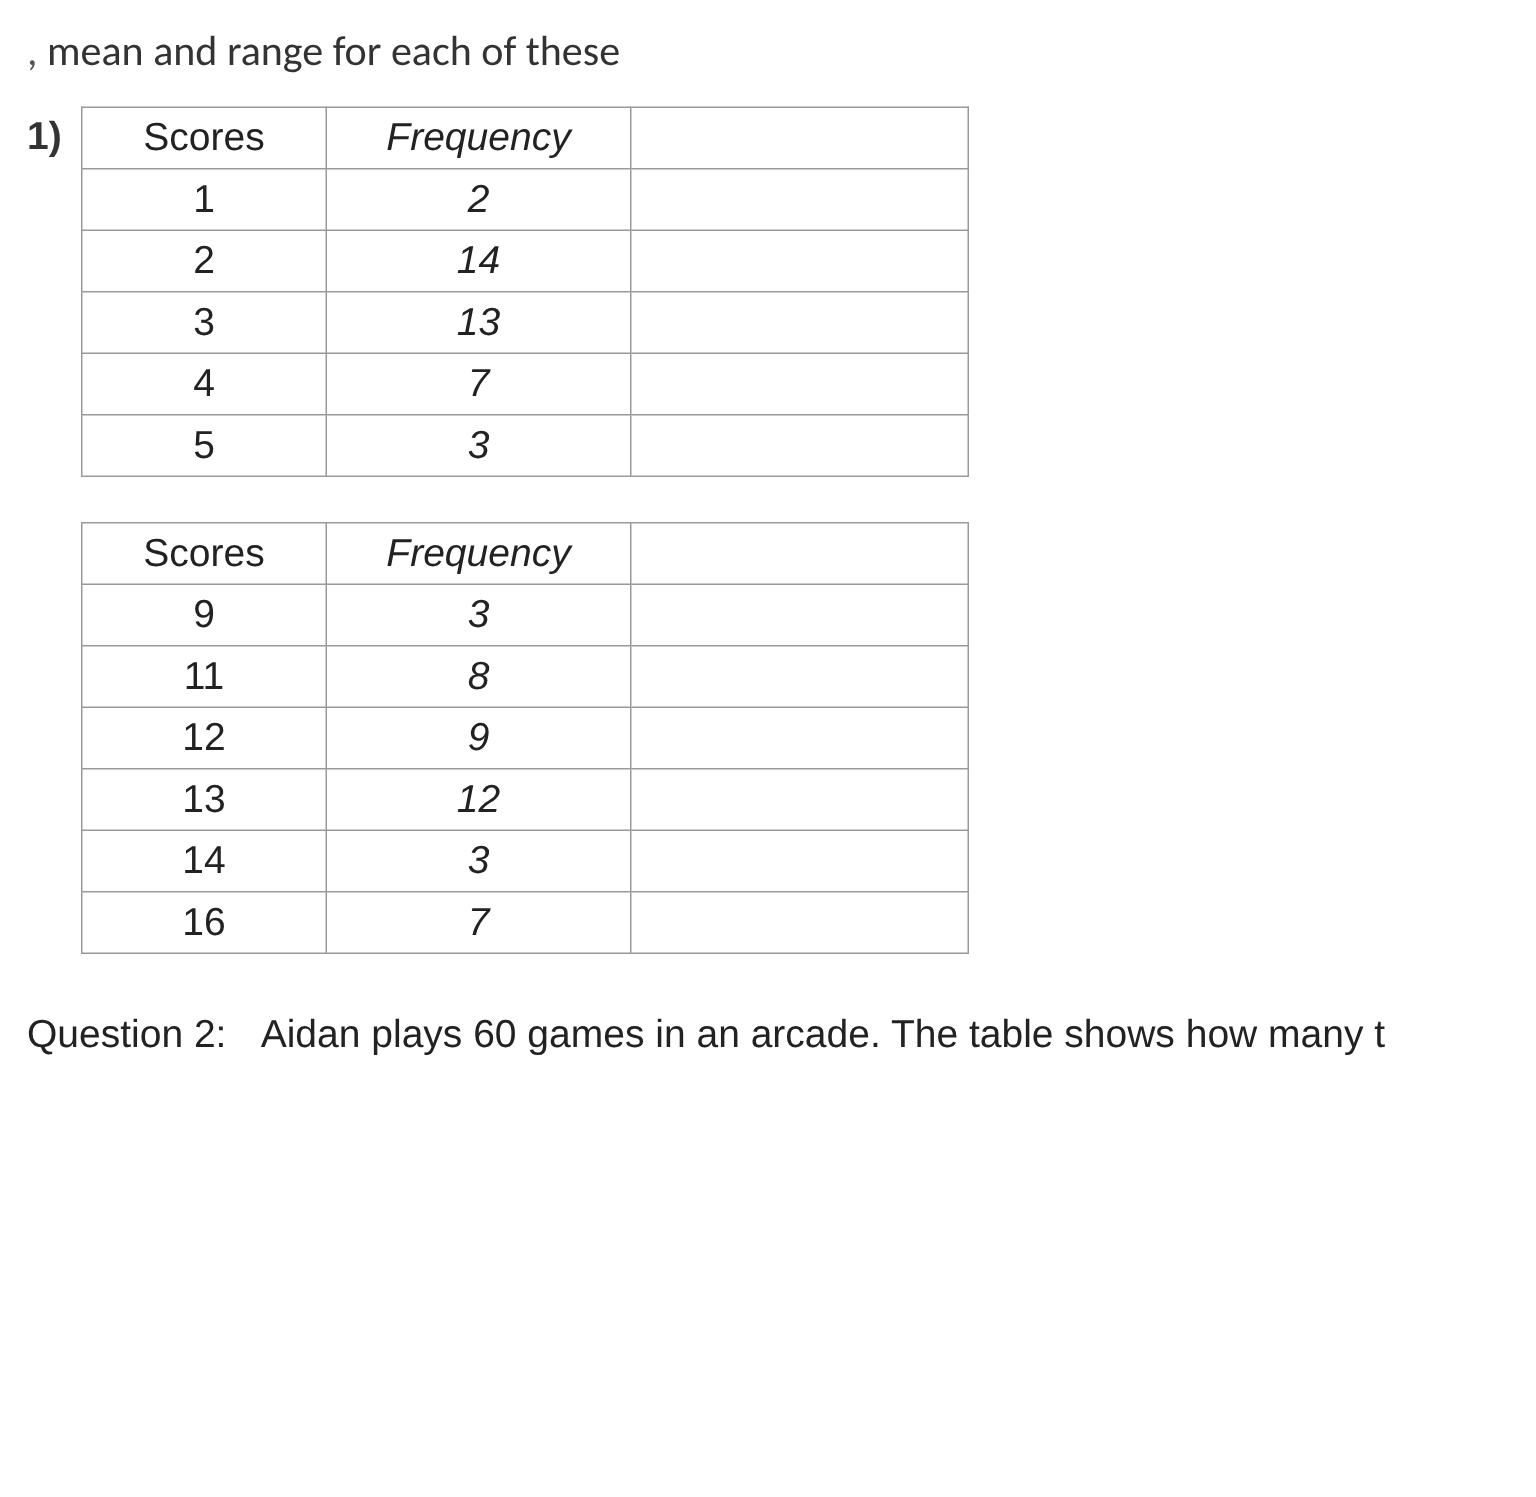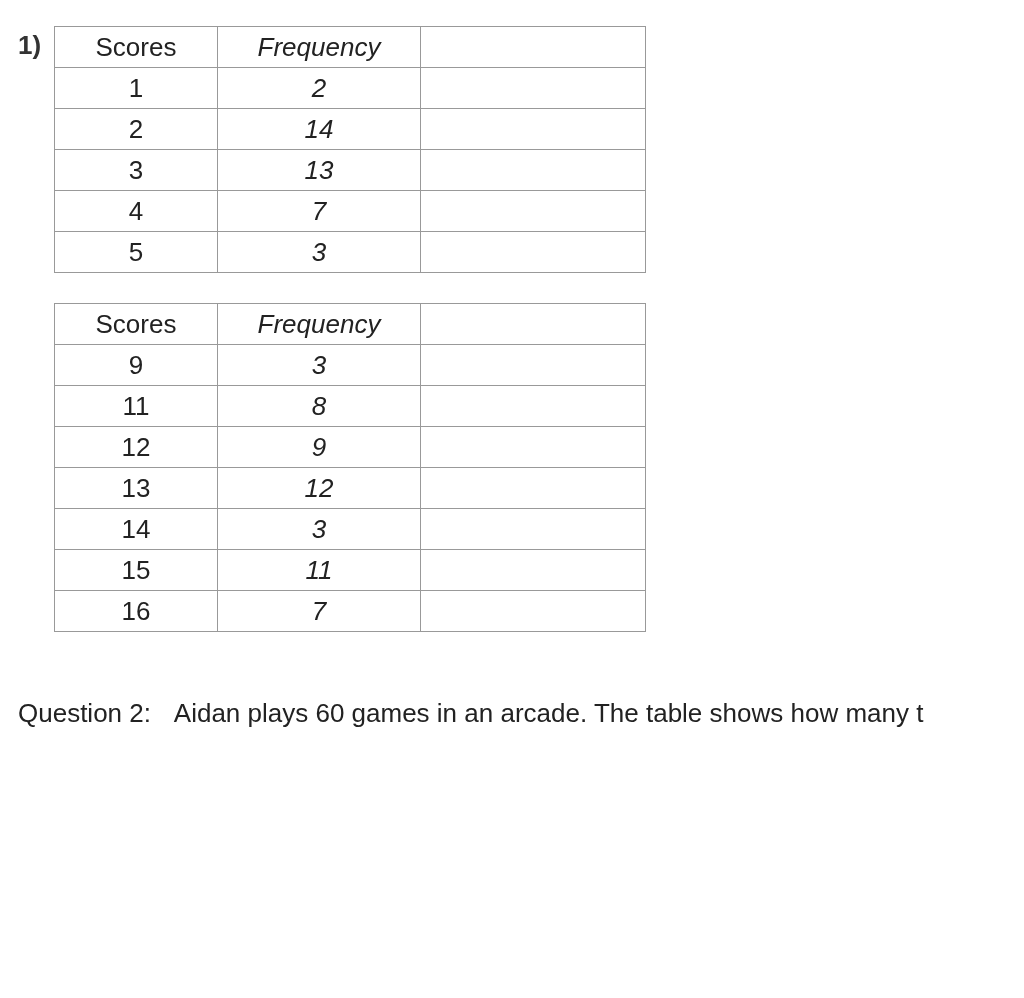--- a/index.html
+++ b/index.html
@@ -56,27 +56,30 @@
     .col-scores { width: 160px; }
     .col-freq   { width: 200px; font-style: italic; }
     .col-blank  { width: 222px; }
     .table2-wrap { margin-left: 36px; margin-bottom: 38px; }
     .q2 {
       font-family: Arial, sans-serif;
       font-size: 26px;
       color: #222;
       white-space: nowrap;
     }
-    .q2 .ql { display:inline-block; width: 150px; margin-top: 28px; }
+    .q2 .ql { display:inline-block; width: 150px; }
   </style>
 </head>
 <body>
 
 <div class="question-text">
   <div class="line1">
+    <span class="part2">
+      <span style="color:#555">,</span> <span>mean and range for each of these</span>
+    </span>
   </div>
 </div>
 
 <div class="item-row">
   <div class="item-num">1)</div>
   <table>
     <tbody>
         <tr>
       <td class="col-scores">Scores</td>
       <td class="col-freq">Frequency</td>
@@ -138,25 +141,20 @@
       <td class="col-scores">13</td>
       <td class="col-freq">12</td>
       <td class="col-blank"></td>
     </tr>
     <tr>
       <td class="col-scores">14</td>
       <td class="col-freq">3</td>
       <td class="col-blank"></td>
     </tr>
     <tr>
-      <td class="col-scores">15</td>
-      <td class="col-freq">11</td>
-      <td class="col-blank"></td>
-    </tr>
-    <tr>
       <td class="col-scores">16</td>
       <td class="col-freq">7</td>
       <td class="col-blank"></td>
     </tr>
   </tbody>
     </table>
 </div>
 
 <div class="q2">
   <span class="ql">Question 2:</span>

